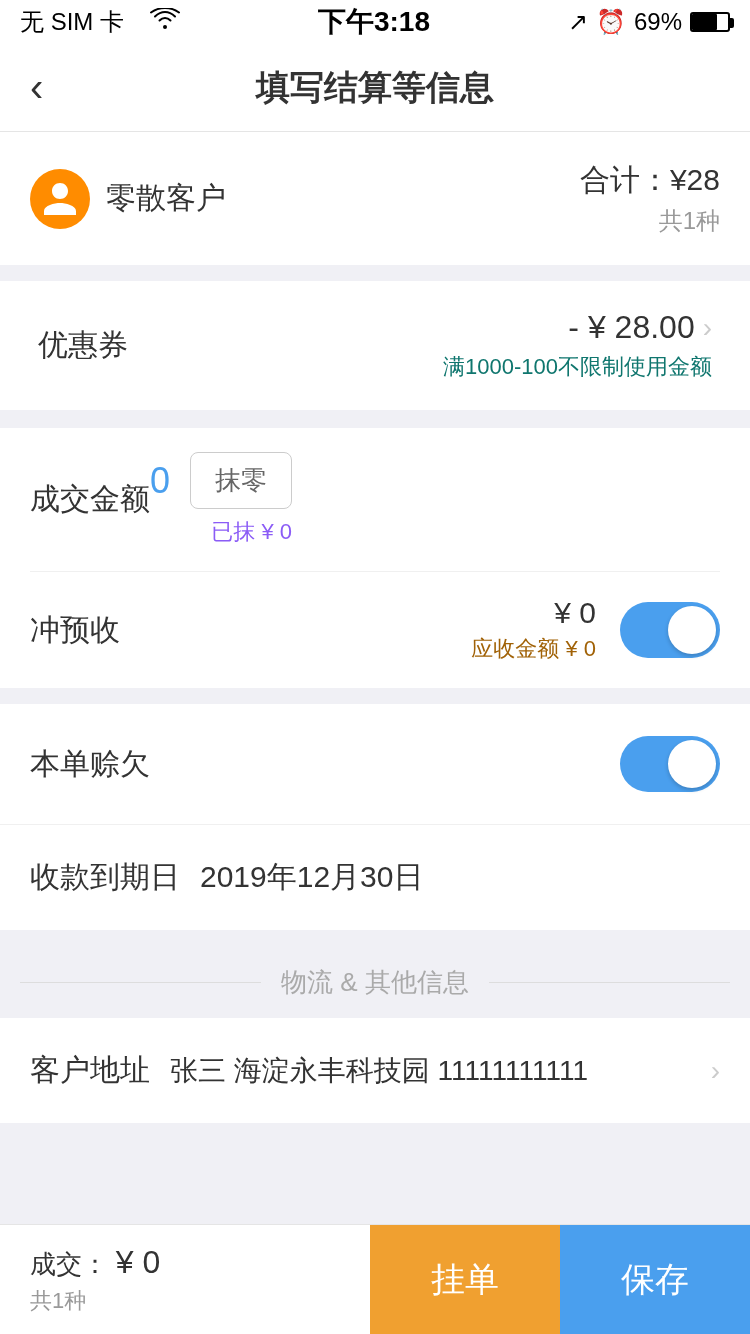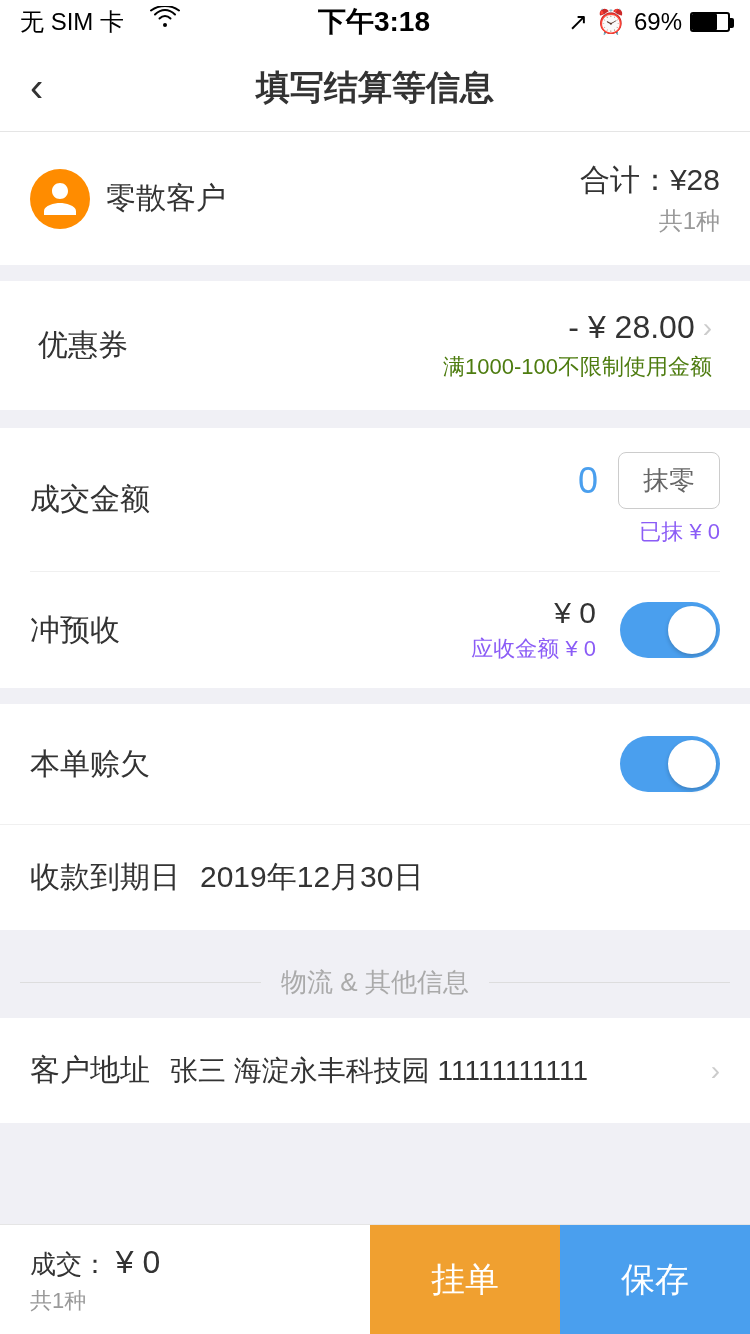--- a/index.html
+++ b/index.html
@@ -19,21 +19,21 @@
       width: 750px;
       height: 44px;
       background: #fff;
       display: flex;
       align-items: center;
       justify-content: space-between;
       padding: 0 20px;
       font-size: 24px;
       color: #000;
     }
-    .status-left { display: flex; gap: 26px; }
+    .status-left { display: flex; align-items: center; gap: 26px; }
     .status-center { font-weight: 600; font-size: 28px; }
     .status-right { display: flex; align-items: center; gap: 8px; font-size: 24px; }
 
     
     .nav-bar {
       width: 750px;
       height: 88px;
       background: #fff;
       display: flex;
       align-items: center;
@@ -93,35 +93,34 @@
     
     .coupon-row {
       display: flex;
       align-items: center;
       justify-content: space-between;
       padding: 28px 38px;
     }
     .coupon-label { font-size: 30px; color: #333; }
     .coupon-right { text-align: right; }
     .coupon-discount { font-size: 32px; color: #333; font-weight: 500; }
-    .coupon-desc { font-size: 22px; color: #4d7c0f; margin-top: 6px; }
+    .coupon-desc { font-size: 22px; color: #0f766e; margin-top: 6px; }
     .chevron-icon { color: #ccc; font-size: 28px; margin-left: 8px; vertical-align: middle; }
 
     
     .section-card {
       background: #fff;
       margin-bottom: 16px;
       padding: 0 30px;
     }
 
     
     .amount-row {
       display: flex;
       align-items: center;
-      justify-content: space-between;
       padding: 24px 0;
       margin-top: 18px;
     }
     .amount-label { font-size: 30px; color: #333; }
     .amount-value { font-size: 36px; color: #4a9fee; font-weight: 500; }
     .amount-sub { font-size: 22px; color: #8b5cf6; }
     .round-btn {
       border: 1px solid #ccc;
       border-radius: 8px;
       padding: 10px 24px;
@@ -136,21 +135,21 @@
       display: flex;
       align-items: center;
       justify-content: space-between;
       padding: 24px 0;
       border-top: 1px solid #f0f0f0;
     }
     .prepay-label { font-size: 30px; color: #333; }
     .prepay-right { display: flex; align-items: center; gap: 24px; }
     .prepay-values { text-align: right; }
     .prepay-amount { font-size: 30px; color: #333; }
-    .prepay-receivable { font-size: 22px; color: #8b5cf6; margin-top: 4px; }
+    .prepay-receivable { font-size: 22px; color: #a16207; margin-top: 4px; }
 
     
     .toggle {
       width: 100px;
       height: 56px;
       border-radius: 28px;
       background: #4a9fee;
       position: relative;
       cursor: pointer;
       flex-shrink: 0;

